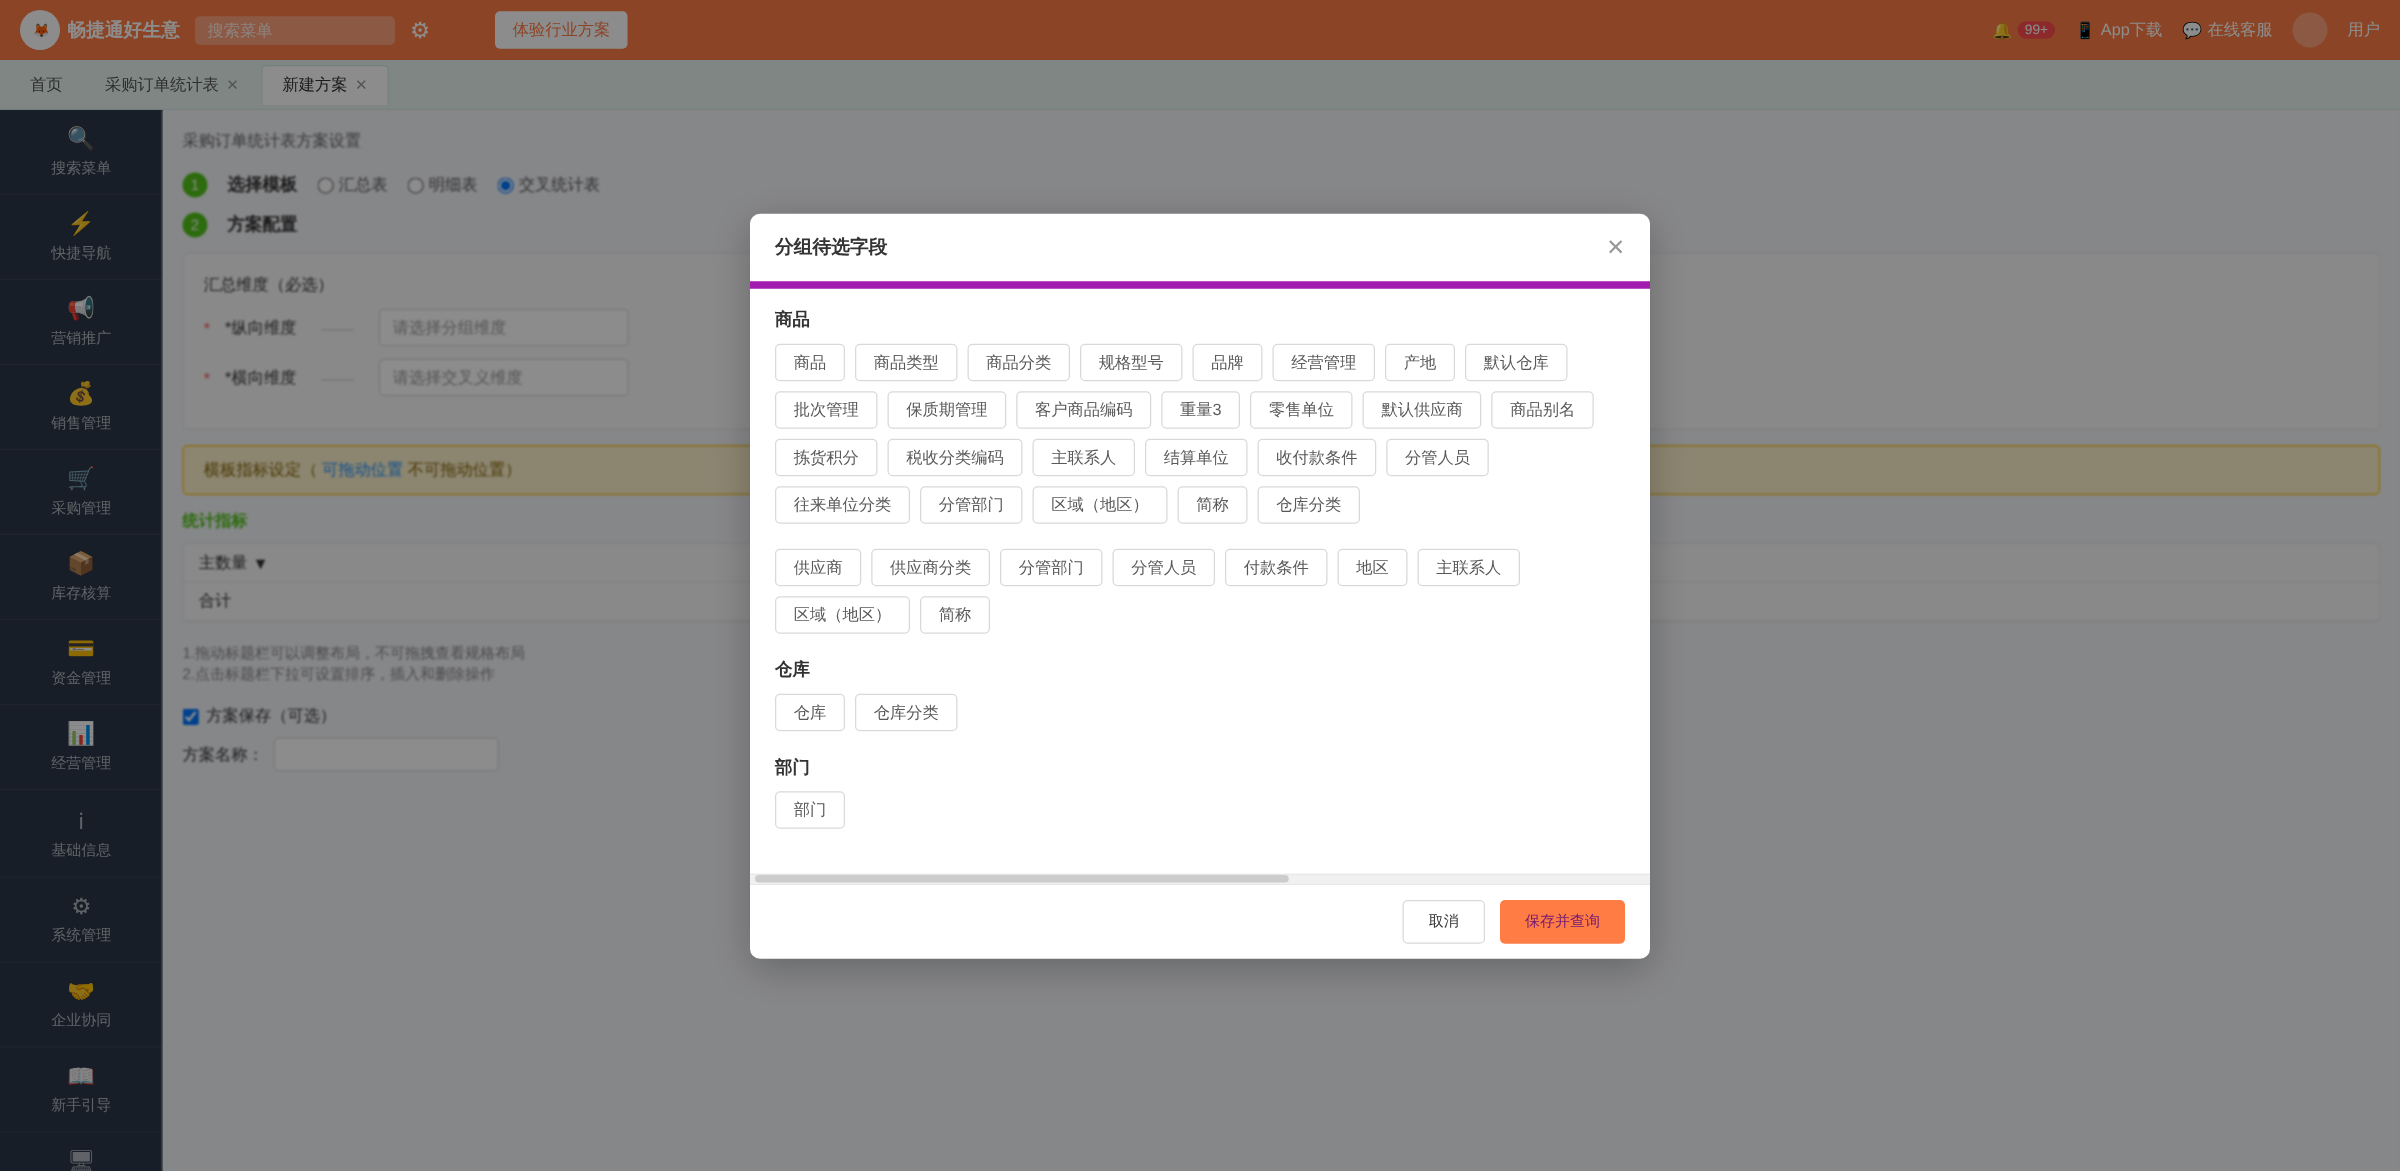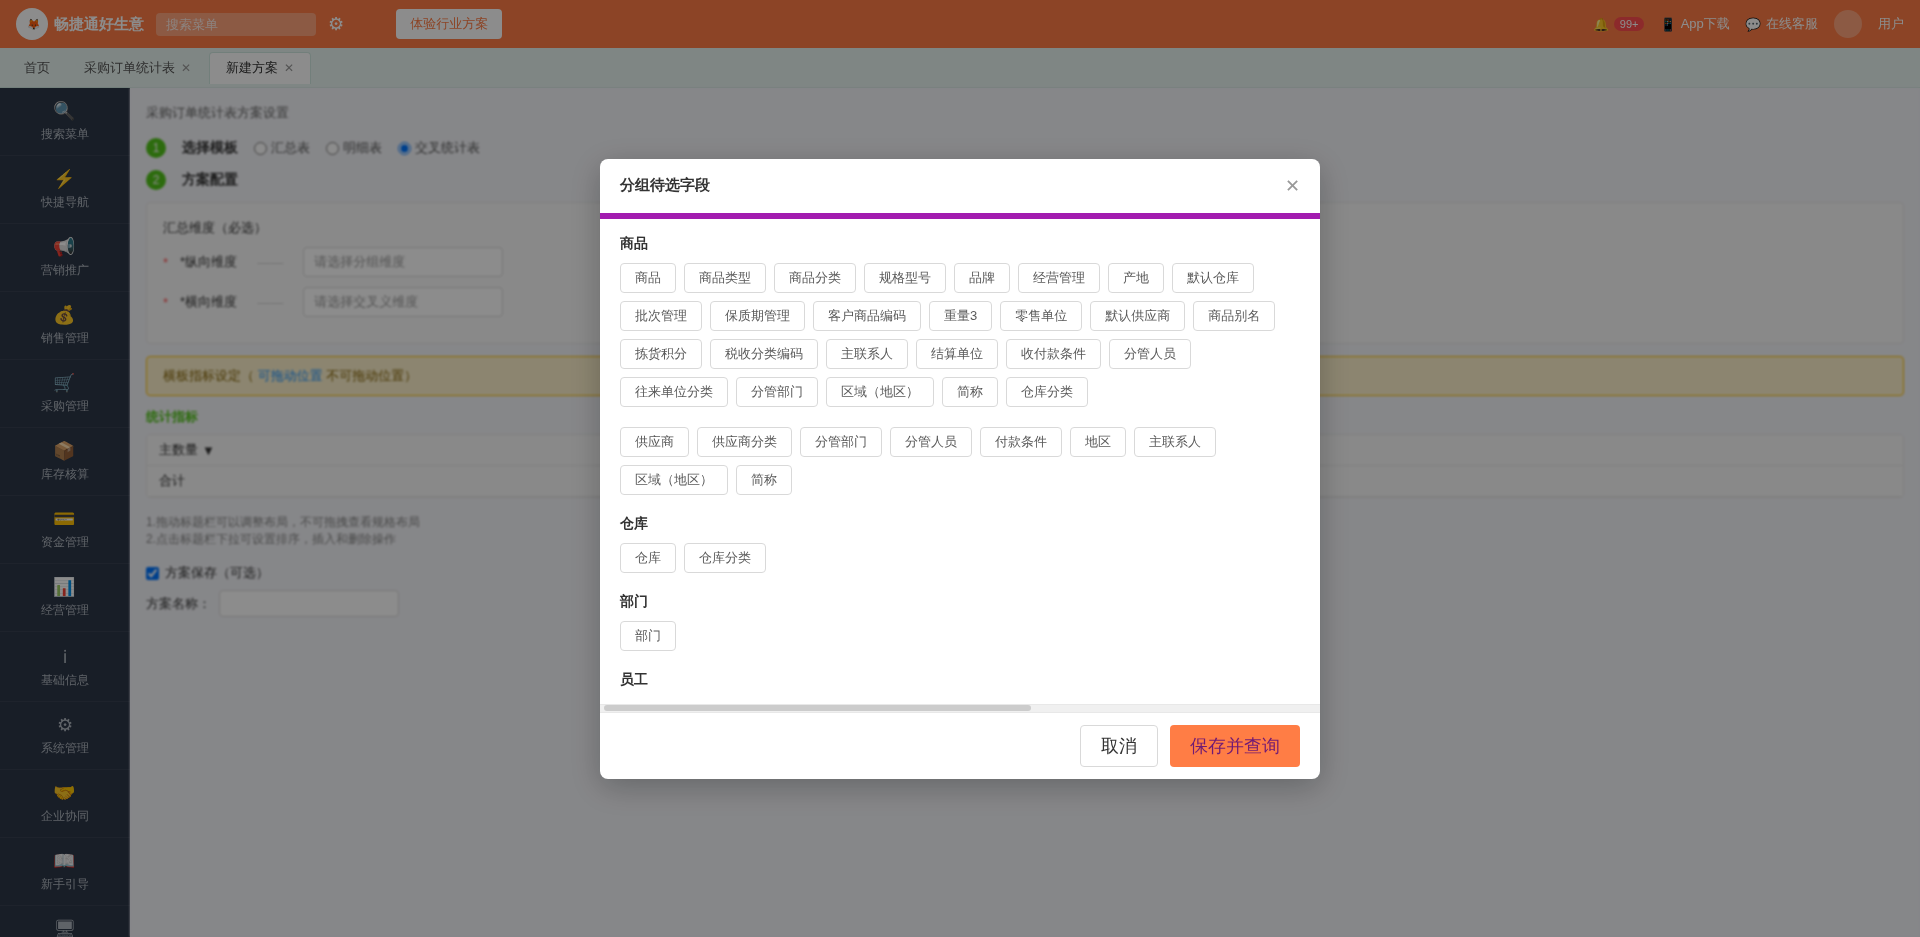--- a/index.html
+++ b/index.html
@@ -183,21 +183,21 @@
 
     .stat-section { margin-top: 8px; }
     .stat-title { font-size: 13px; color: #52c41a; font-weight: bold; margin-bottom: 8px; }
     .stat-table { border: 1px solid #e8e8e8; border-radius: 4px; overflow: hidden; }
     .stat-table-header { display: flex; background: #fafafa; border-bottom: 1px solid #e8e8e8; }
     .stat-cell { padding: 6px 12px; font-size: 13px; flex: 1; border-right: 1px solid #e8e8e8; }
     .stat-cell:last-child { border-right: none; }
 
     .template-settings { background: #fff3cd; border: 1px solid #ffc107; border-radius: 4px; padding: 10px 16px; font-size: 13px; color: #856404; margin-bottom: 12px; }
 
-    .btn { border: none; border-radius: 4px; padding: 8px 20px; cursor: pointer; font-size: 18px; }
+    .btn { border: none; border-radius: 4px; padding: 8px 20px; cursor: pointer; font-size: 12px; }
     .btn-default { background: white; color: #333; border: 1px solid #d9d9d9; }
     .btn-orange { background: #ff7d45; color: #701a75; }
 
     .checkbox-row { display: flex; align-items: center; gap: 6px; font-size: 13px; color: #333; }
     .scheme-input { border: 1px solid #d9d9d9; border-radius: 4px; padding: 5px 10px; width: 180px; font-size: 13px; }
 
     
     .modal-hscroll {
       height: 8px;
       background: #f0f0f0;
@@ -476,24 +476,20 @@
         </div>
       </div>
 
       <div class="field-group">
         <div class="field-group-title">部门</div>
         <div class="field-tags">
           <div class="field-tag">部门</div>
         </div>
       </div>
 
-      <div class="field-group">
-        <div class="field-group-title">员工</div>
-
-      </div>
 
     </div>
 
     <div class="modal-hscroll">
       <div class="hscroll-thumb"></div>
     </div>
 
     <div class="modal-footer">
       <button class="btn btn-default">取消</button>
       <button class="btn btn-orange">保存并查询</button>

